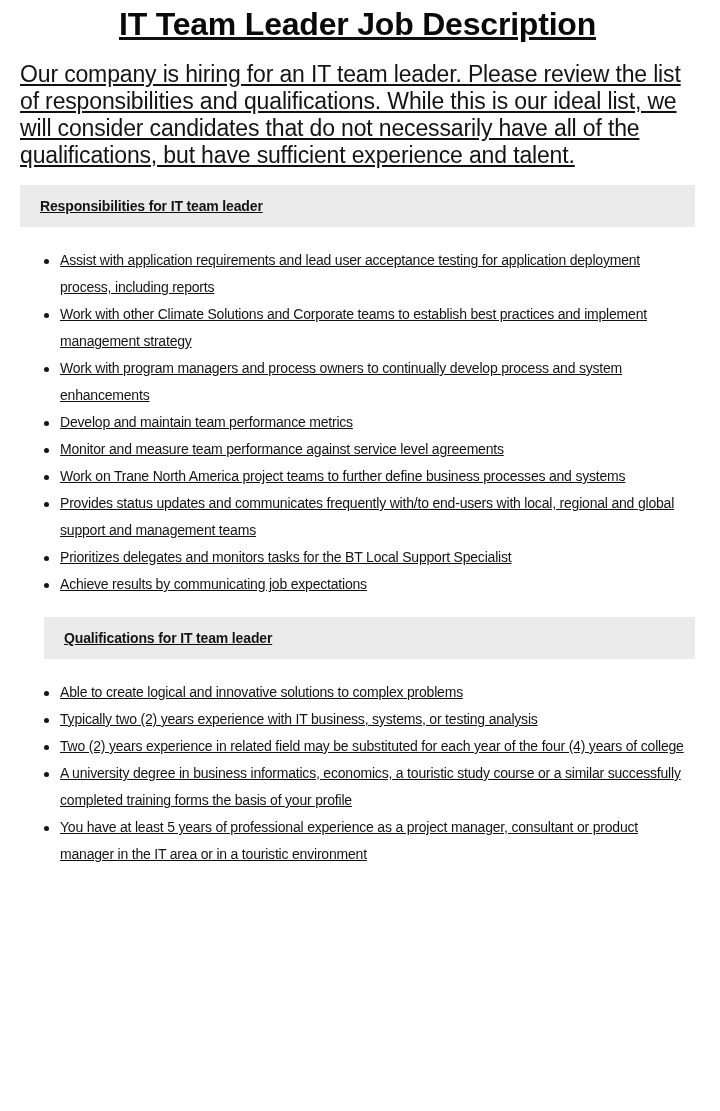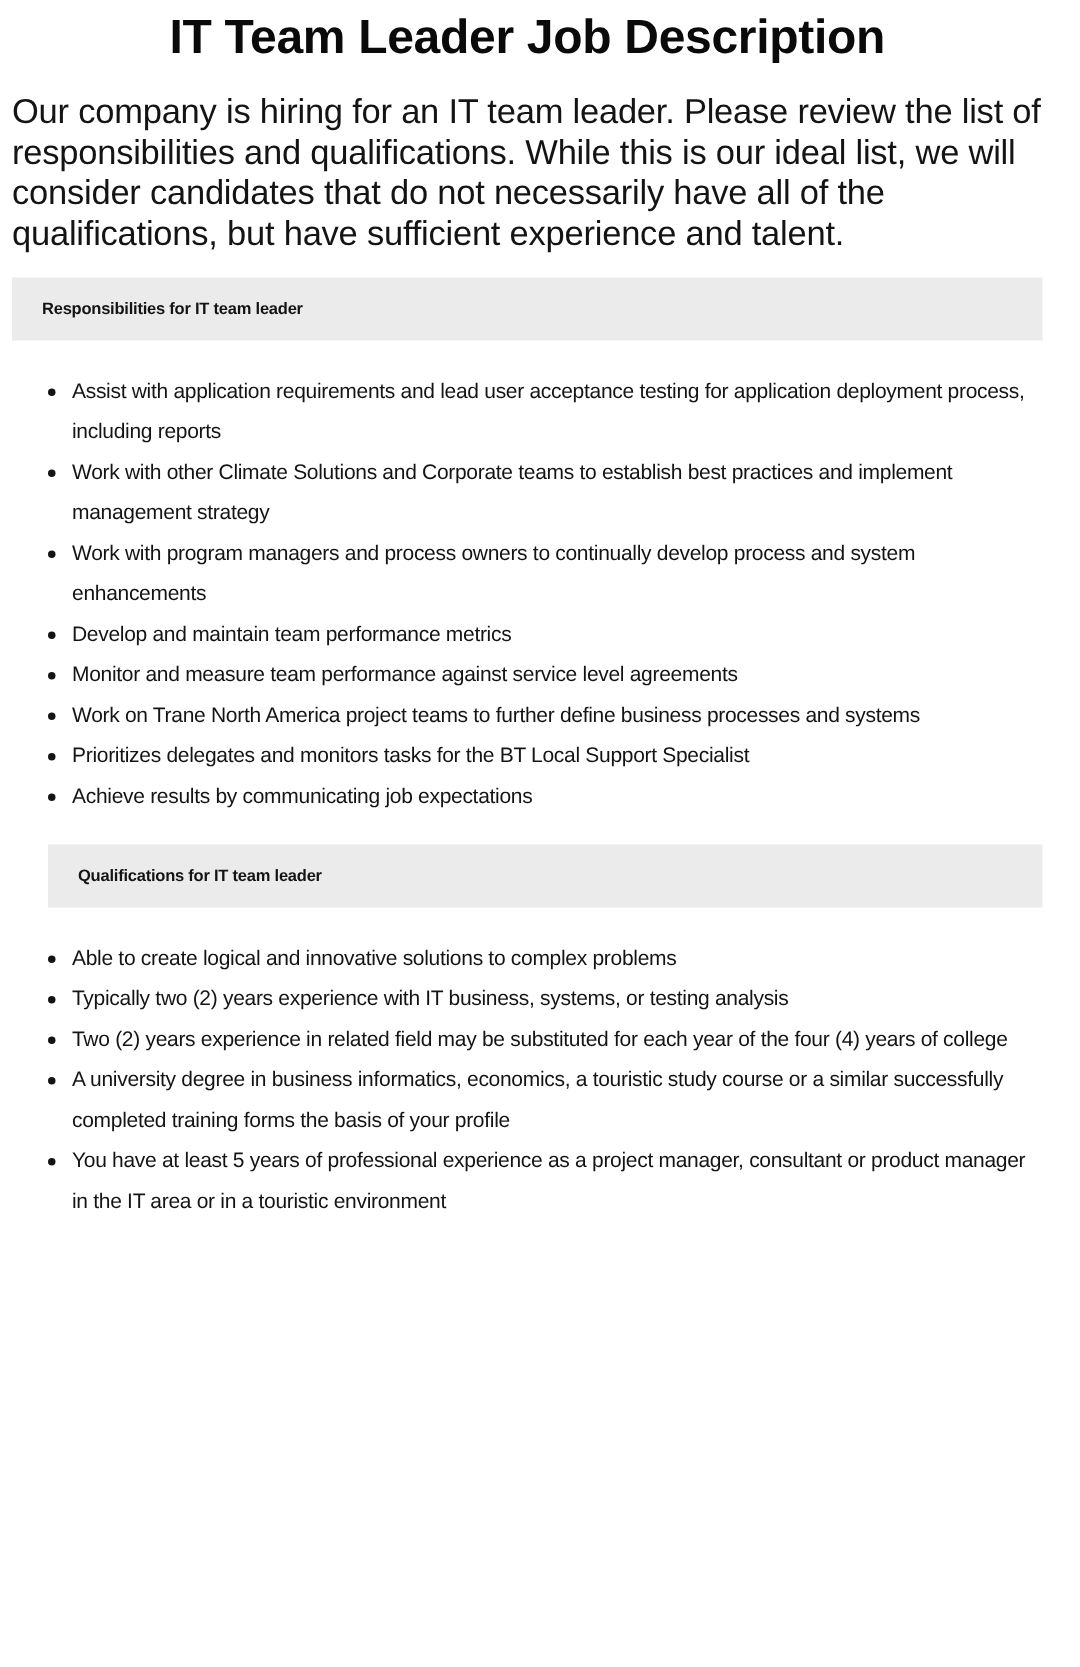--- a/index.html
+++ b/index.html
@@ -8,21 +8,22 @@
       background: #ffffff;
     }
     body {
       width: 720px;
       height: 1111px;
       overflow: hidden;
       font-family: "Liberation Sans", "DejaVu Sans", sans-serif;
       color: #111111;
     }
     .page {
-      padding: 0 25px 0 8px;
+      padding: 0 25px 0 20px;
+      text-decoration: underline;
     }
     h1.title {
       margin: 0;
       padding-top: 2px;
       height: 44px;
       line-height: 44px;
       text-align: center;
       font-size: 32px;
       font-weight: bold;
       letter-spacing: -0.2px;
@@ -34,21 +35,21 @@
       line-height: 27px;
       color: #141414;
       letter-spacing: -0.15px;
     }
     .section-header {
       margin-top: 16px;
       background: #ebebeb;
       height: 42px;
       line-height: 42px;
       padding-left: 20px;
-      font-size: 11px;
+      font-size: 14px;
       font-weight: bold;
       color: #141414;
       letter-spacing: -0.15px;
     }
     ul.bullets {
       margin: 20px 0 0 0;
       padding: 0 0 0 40px;
       list-style: none;
     }
     ul.bullets li {
@@ -81,20 +82,21 @@
   <p class="intro">Our company is hiring for an IT team leader. Please review the list of responsibilities and qualifications. While this is our ideal list, we will consider candidates that do not necessarily have all of the qualifications, but have sufficient experience and talent.</p>
 
   <div class="section-header">Responsibilities for IT team leader</div>
   <ul class="bullets">
     <li>Assist with application requirements and lead user acceptance testing for application deployment process, including reports</li>
     <li>Work with other Climate Solutions and Corporate teams to establish best practices and implement management strategy</li>
     <li>Work with program managers and process owners to continually develop process and system enhancements</li>
     <li>Develop and maintain team performance metrics</li>
     <li>Monitor and measure team performance against service level agreements</li>
     <li>Work on Trane North America project teams to further define business processes and systems</li>
+    <li>Provides status updates and communicates frequently with/to end-users with local, regional and global support and management teams</li>
     <li>Prioritizes delegates and monitors tasks for the BT Local Support Specialist</li>
     <li>Achieve results by communicating job expectations</li>
   </ul>
 
   <div class="section-header section-qual">Qualifications for IT team leader</div>
   <ul class="bullets">
     <li>Able to create logical and innovative solutions to complex problems</li>
     <li>Typically two (2) years experience with IT business, systems, or testing analysis</li>
     <li>Two (2) years experience in related field may be substituted for each year of the four (4) years of college</li>
     <li>A university degree in business informatics, economics, a touristic study course or a similar successfully completed training forms the basis of your profile</li>

